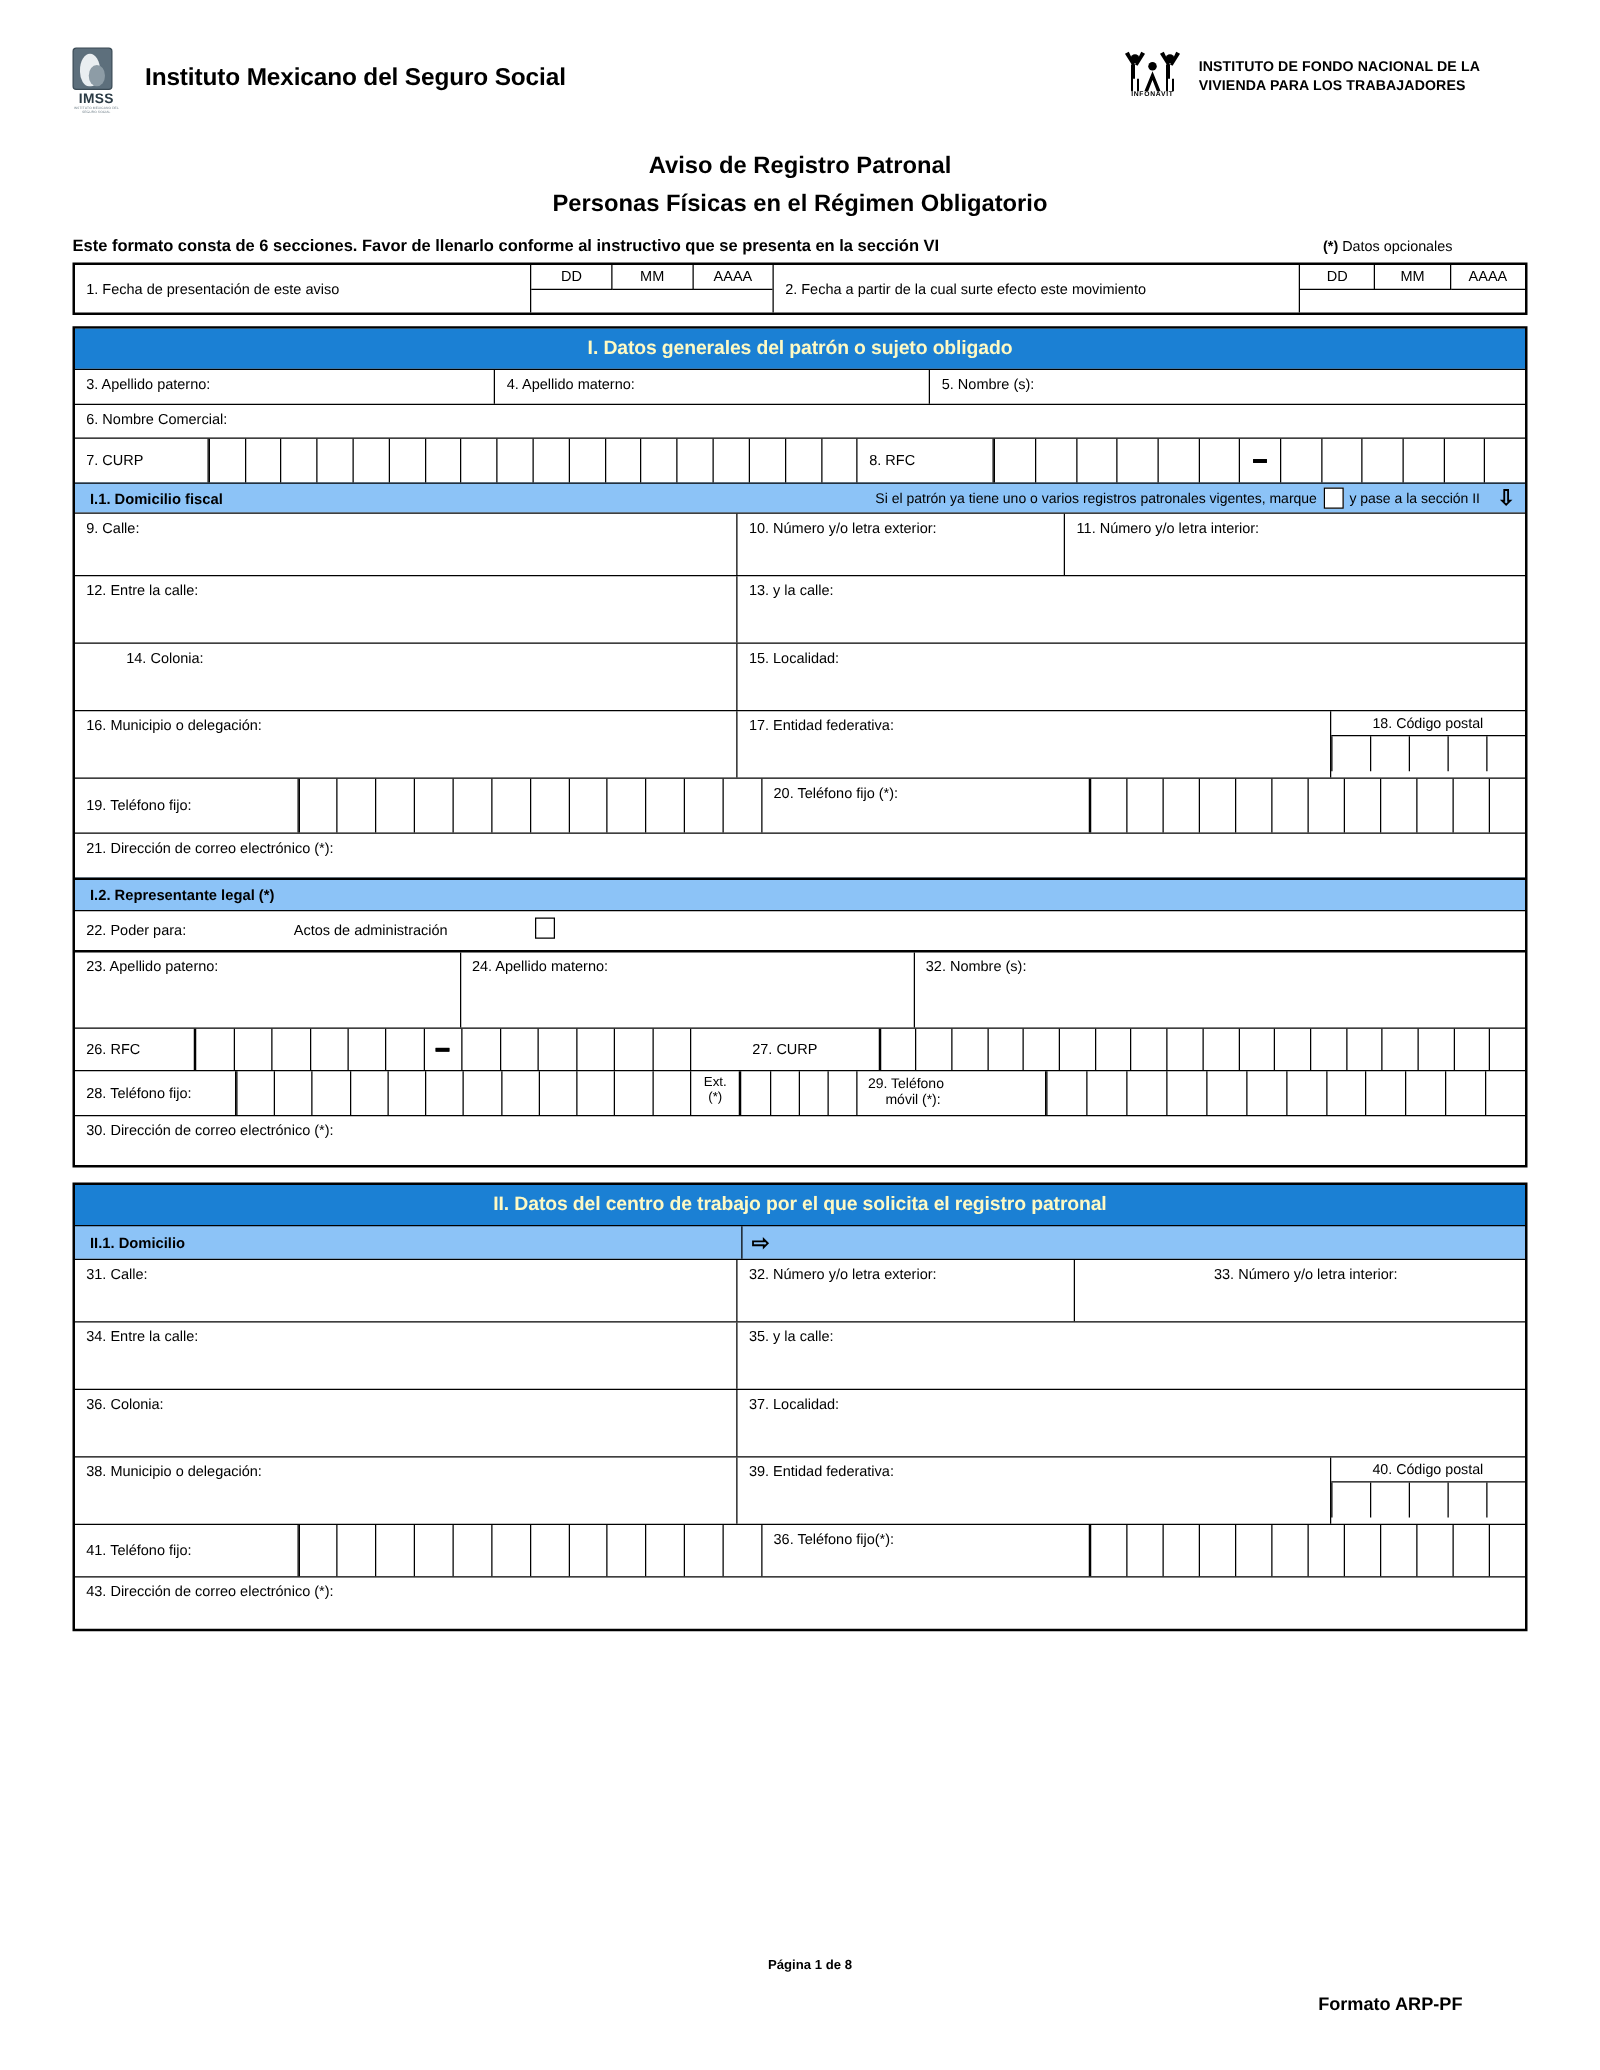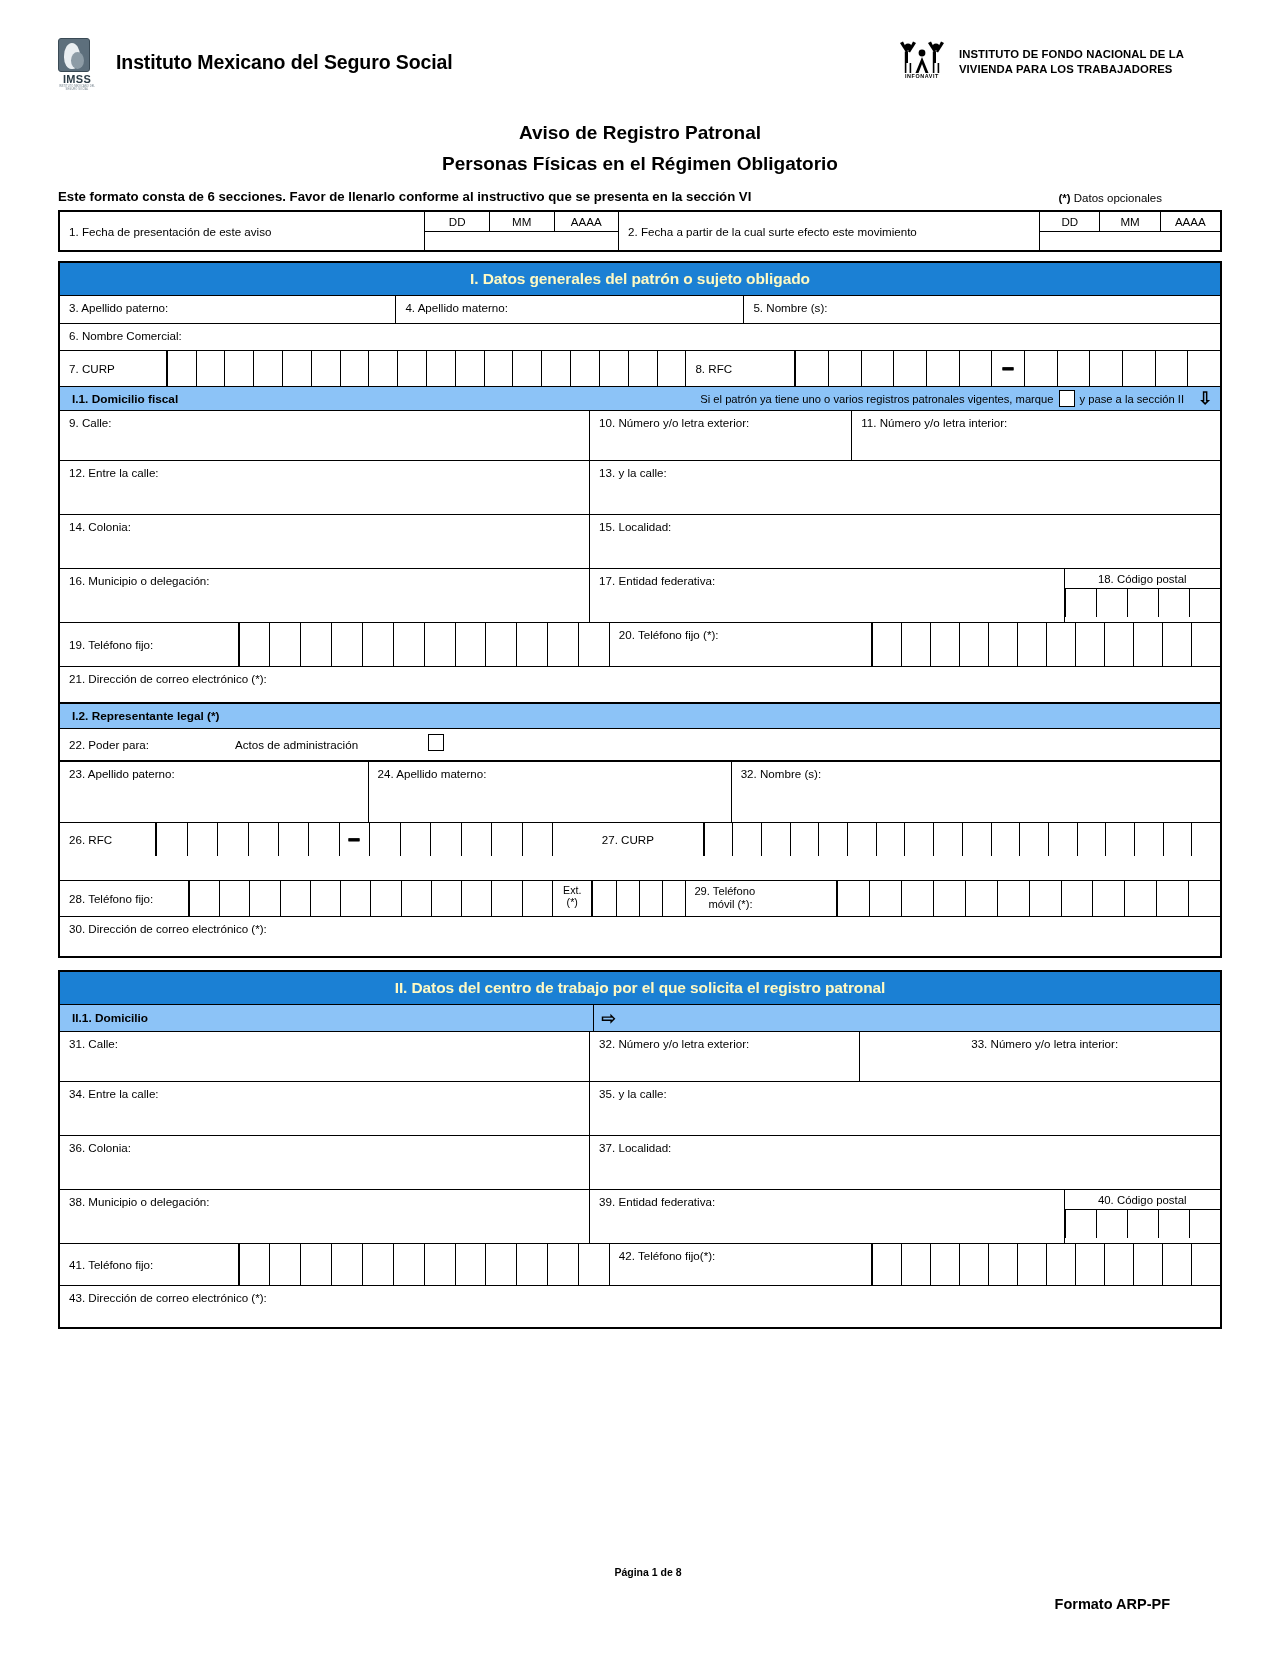--- a/index.html
+++ b/index.html
@@ -295,21 +295,21 @@
     <div class="row" style="height:54px;border-top:1px solid #000;">
       <div class="cell" style="width:45.7%;">
           <div class="lbl">12. Entre la calle:</div>
         </div>
       <div class="cell" style="width:54.3%;">
           <div class="lbl">13. y la calle:</div>
         </div>
     </div>
 
     <div class="row" style="height:54px;border-top:1px solid #000;">
-      <div class="cell" style="width:45.7%;">
+      <div class="cell" style="width:45.7%;padding-left:32px;">
           <div class="lbl">14. Colonia:</div>
         </div>
       <div class="cell" style="width:54.3%;">
           <div class="lbl">15. Localidad:</div>
         </div>
     </div>
 
     <div class="row" style="height:54px;border-top:1px solid #000;">
       <div class="cell" style="width:45.7%;">
           <div class="lbl">16. Municipio o delegación:</div>
@@ -446,21 +446,21 @@
             <div class="bx" style="flex: 1 1 0%;"></div>
             <div class="bx" style="flex: 1 1 0%;"></div>
             <div class="bx" style="flex: 1 1 0%;"></div>
             <div class="bx" style="flex: 1 1 0%;"></div>
             <div class="bx" style="flex: 1 1 0%;"></div>
             <div class="bx" style="flex: 1 1 0%;"></div>
           </div>
         </div>
     </div>
 
-    <div class="row" style="height:36px;border-top:1px solid #000;margin-top:24px;">
+    <div class="row" style="height:36px;border-top:1px solid #000;">
       <div class="cell" style="width:11.1%;">
           <div class="lbl mid">28. Teléfono fijo:</div>
         </div>
       <div class="cell" style="width:31.4%;">
           <div class="boxes" id="tel28-boxes" style="height:100%;">
             <div class="bx" style="flex: 1 1 0%;"></div>
             <div class="bx" style="flex: 1 1 0%;"></div>
             <div class="bx" style="flex: 1 1 0%;"></div>
             <div class="bx" style="flex: 1 1 0%;"></div>
             <div class="bx" style="flex: 1 1 0%;"></div>
@@ -589,21 +589,21 @@
             <div class="bx" style="flex: 1 1 0%;"></div>
             <div class="bx" style="flex: 1 1 0%;"></div>
             <div class="bx" style="flex: 1 1 0%;"></div>
             <div class="bx" style="flex: 1 1 0%;"></div>
             <div class="bx" style="flex: 1 1 0%;"></div>
             <div class="bx" style="flex: 1 1 0%;"></div>
             <div class="bx" style="flex: 1 1 0%;"></div>
           </div>
         </div>
       <div class="cell" style="width:22.6%;">
-          <div class="lbl">42. Teléfono fijo(*):</div>
+          <div class="lbl">36. Teléfono fijo(*):</div>
         </div>
       <div class="cell" style="width:30%;">
           <div class="boxes" id="tel42-boxes" style="height:100%;">
             <div class="bx" style="flex: 1 1 0%;"></div>
             <div class="bx" style="flex: 1 1 0%;"></div>
             <div class="bx" style="flex: 1 1 0%;"></div>
             <div class="bx" style="flex: 1 1 0%;"></div>
             <div class="bx" style="flex: 1 1 0%;"></div>
             <div class="bx" style="flex: 1 1 0%;"></div>
             <div class="bx" style="flex: 1 1 0%;"></div>

